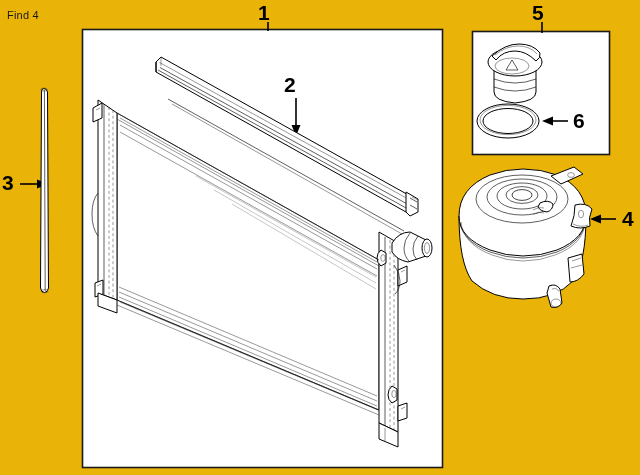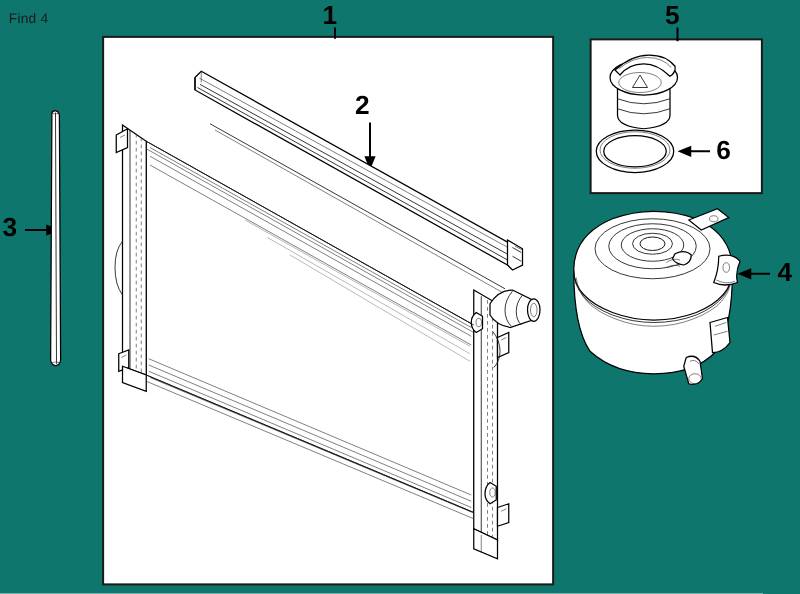--- a/index.html
+++ b/index.html
@@ -4,21 +4,21 @@
 <style>
   html, body {
     margin: 0;
     padding: 0;
     background: #ffffff;
   }
   #page {
     position: relative;
     width: 640px;
     height: 475px;
-    background: #0f766e;
+    background: #eab308;
     font-family: "Liberation Sans", sans-serif;
     overflow: hidden;
   }
   #find-label {
     position: absolute;
     left: 7px;
     top: 9px;
     font-size: 11px;
     color: #1a1a1a;
     letter-spacing: 0.2px;

